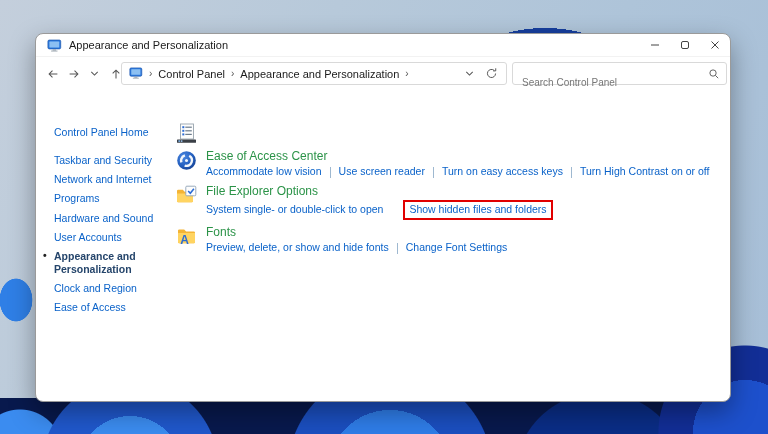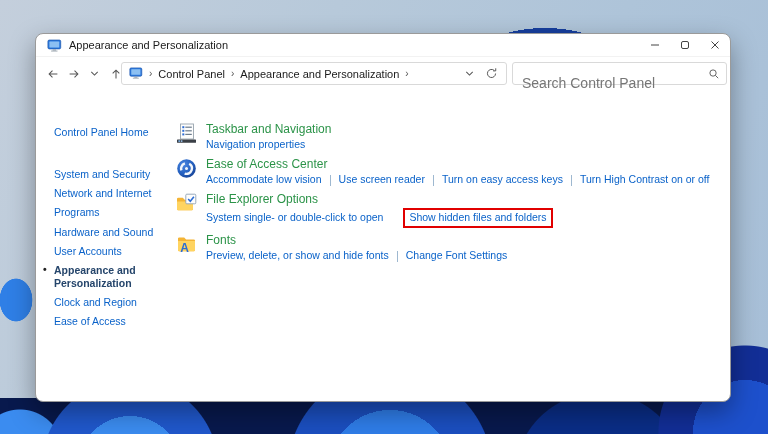--- a/index.html
+++ b/index.html
@@ -35,27 +35,27 @@
   .nav-btns{position:absolute;left:6px;top:0;height:100%;display:flex;align-items:center;}
   .nav-btn{width:21px;height:22px;display:flex;align-items:center;justify-content:center;color:#5a5a5a;}
   .addressbar{position:absolute;left:85px;top:5px;width:386px;height:23px;border:1px solid #d9d9d9;border-radius:3px;
     display:flex;align-items:center;padding:0 4px 0 7px;font-size:11px;color:#1b1b1b;}
   .crumb-sep{color:#555;margin:0 6px;font-size:10px;}
   .crumb{white-space:nowrap;}
   .addr-spacer{flex:1;}
   .addr-btn{width:22px;height:100%;display:flex;align-items:center;justify-content:center;color:#5a5a5a;}
   .searchbox{position:absolute;left:476px;top:5px;width:215px;height:23px;border:1px solid #d9d9d9;border-radius:3px;
     display:flex;align-items:center;padding:0 6px 0 9px;}
-  .searchbox input{border:0;outline:0;flex:1;font-size:14px;color:#333;background:transparent;padding:0;margin-top:18px;}
+  .searchbox input{border:0;outline:0;flex:1;font-size:10px;color:#333;background:transparent;padding:0;margin-top:18px;}
   .searchbox input::placeholder{color:#767676;}
   .search-icon{color:#5a5a5a;display:flex;align-items:center;}
   
   .sidebar{position:absolute;left:18px;top:92px;width:125px;font-size:10.5px;}
   .side-item{color:#0a62c9;margin-bottom:6px;line-height:1.25;cursor:pointer;}
-  .side-item.first{margin-bottom:29px;}
+  .side-item.first{margin-bottom:15px;}
   .side-item.selected{position:relative;color:#25456b;font-weight:bold;cursor:default;}
   .side-item.selected .bullet{position:absolute;left:-11px;top:-1px;color:#222;font-weight:bold;}
   .content{position:absolute;left:140px;top:88px;right:8px;}
   .section{display:flex;margin-bottom:5px;}
   .sec-icon{width:21px;height:21px;flex:0 0 21px;margin-right:9px;margin-top:1px;}
   .sec-title{font-size:12px;color:#2b9348;line-height:1.2;cursor:pointer;}
   .sec-links{display:flex;align-items:center;font-size:10.5px;margin-top:2px;line-height:1.3;}
   .sec-link{color:#0a62c9;white-space:nowrap;cursor:pointer;}
   .vr{width:0;height:11px;border-left:1px solid #9eb8d0;margin:0 8px;}
   .red-box{border:2px solid #e10000;padding:1px 4px;margin-left:20px;}
@@ -153,21 +153,21 @@
           <svg width="12" height="12" viewBox="0 0 16 16">
               <circle cx="6.7" cy="6.7" r="4.2" fill="none" stroke="#555" stroke-width="1.2"></circle>
               <line x1="9.9" y1="9.9" x2="13.6" y2="13.6" stroke="#555" stroke-width="1.2"></line>
             </svg>
         </span>
       </div>
     </div>
 
     <div class="sidebar">
       <div class="side-item first">Control Panel Home</div>
-      <div class="side-item">System and Security</div>
+      <div class="side-item">Taskbar and Security</div>
       <div class="side-item">Network and Internet</div>
       <div class="side-item">Programs</div>
       <div class="side-item">Hardware and Sound</div>
       <div class="side-item">User Accounts</div>
       <div class="side-item selected">
         <span class="bullet">•</span>
         <span>Appearance and Personalization</span>
       </div>
       <div class="side-item">Clock and Region</div>
       <div class="side-item">Ease of Access</div>
@@ -183,26 +183,20 @@
               <rect x="9.3" y="3.6" width="6.5" height="1.2" fill="#6b7c8c"></rect>
             <rect x="6.3" y="6.8" width="2" height="2" fill="#2b6cd4"></rect>
               <rect x="9.3" y="7.2" width="6.5" height="1.2" fill="#6b7c8c"></rect>
             <rect x="6.3" y="10.4" width="2" height="2" fill="#2b6cd4"></rect>
               <rect x="9.3" y="10.8" width="6.5" height="1.2" fill="#6b7c8c"></rect>
             <rect x="1" y="16.4" width="19" height="3.4" rx="0.6" fill="#3a3f46"></rect>
             <rect x="2.4" y="17.3" width="1.6" height="1.6" fill="#7ab1e8"></rect>
               <rect x="4.8" y="17.3" width="1.6" height="1.6" fill="#9cc3ee"></rect>
           </svg>
         </div>
-        <div>
-          <div class="sec-title">Taskbar and Navigation</div>
-          <div class="sec-links">
-            <span class="sec-link">Navigation properties</span>
-          </div>
-        </div>
       </div>
 
       <div class="section">
         <div class="sec-icon">
           <svg width="21" height="21" viewBox="0 0 21 21">
             <defs>
               <radialGradient id="eoa" cx="35%" cy="30%" r="80%">
                 <stop offset="0%" stop-color="#4a86e0"></stop>
                   <stop offset="60%" stop-color="#2460c0"></stop>
                   <stop offset="100%" stop-color="#163f8e"></stop>

